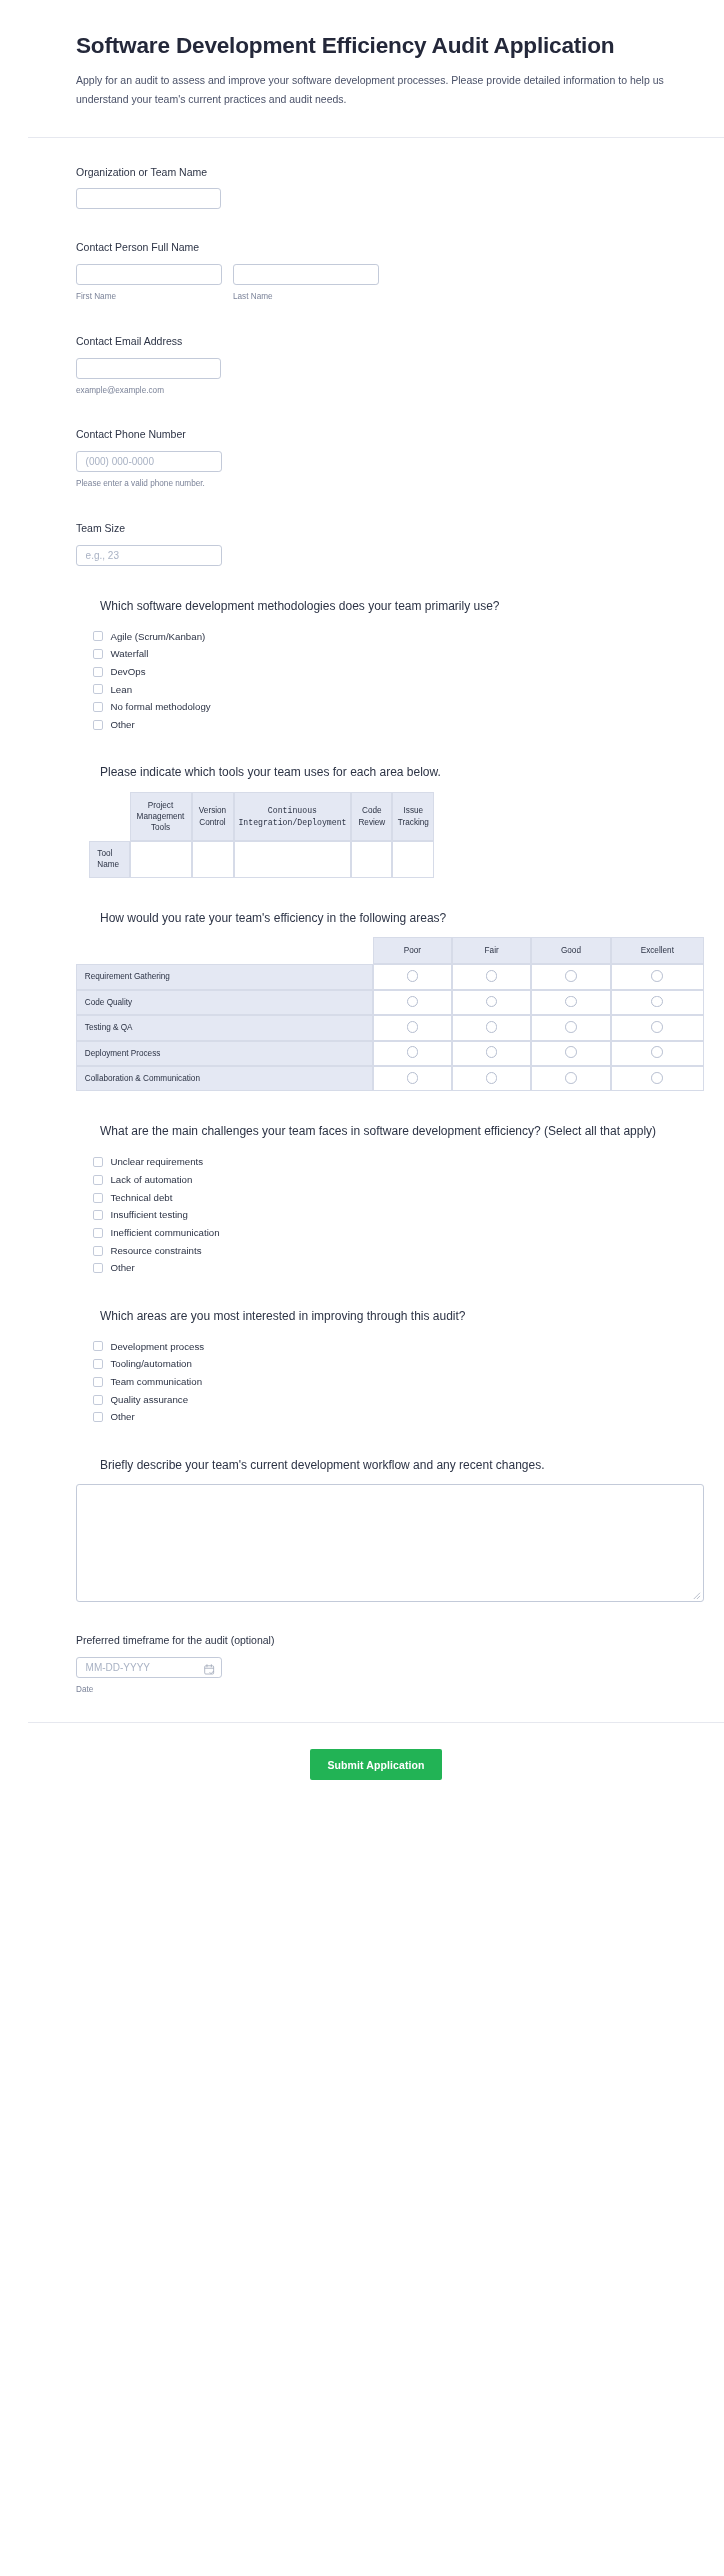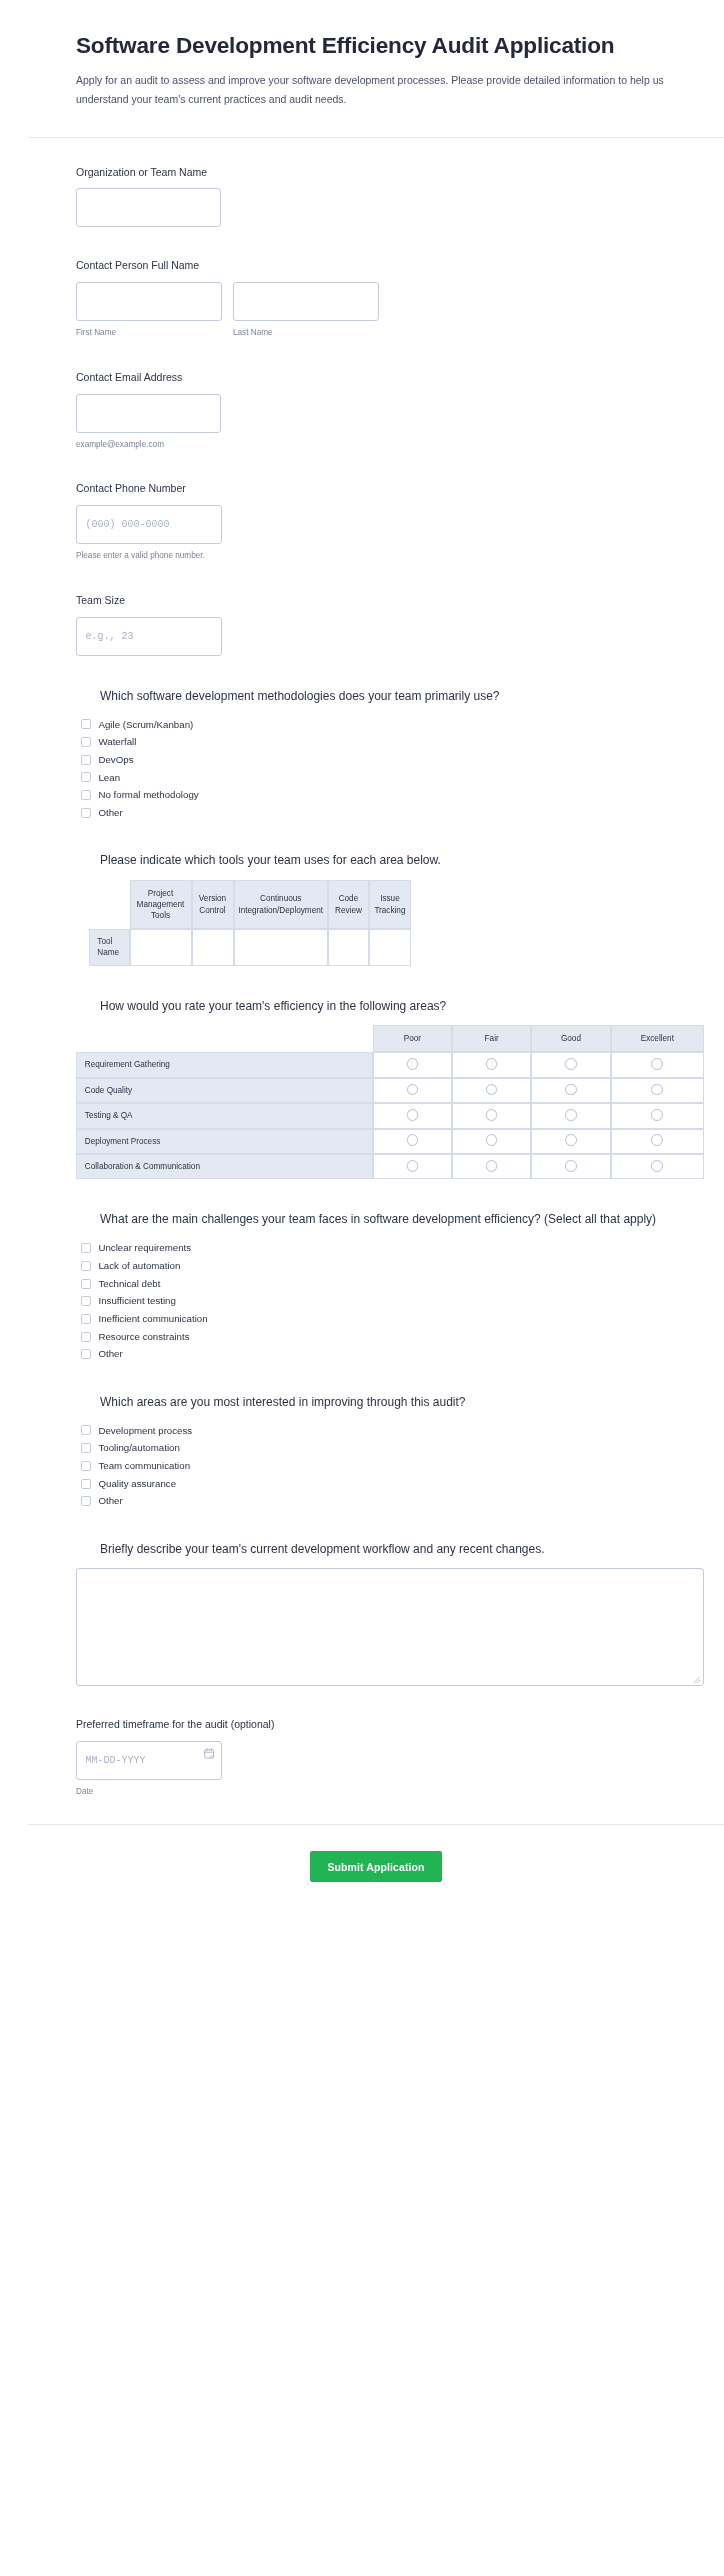--- a/index.html
+++ b/index.html
@@ -63,25 +63,25 @@
     font-size: 12px;
     line-height: 1.55;
     color: #2c3345;
     margin-bottom: 10px;
     max-width: 631px;
     margin-left: 24px;
   }
 
   .text-input {
     display: block;
-    height: 39px;
+    height: 21px;
     border: 0.8px solid #c3cad9;
     border-radius: 3.1px;
     background: #ffffff;
-    font-family: Liberation Mono, monospace;
+    font-family: Liberation Sans, sans-serif;
     font-size: 10px;
     color: #2c3345;
     padding: 0 8.6px;
     outline: none;
   }
   .text-input::placeholder { color: #a9b2c4; }
   .w-small { width: 145px; }
   .w-med { width: 146px; }
 
   .hint {
@@ -89,21 +89,21 @@
     font-size: 8.2px;
     color: #7b8399;
     margin-top: 6.2px;
     line-height: 1.4;
   }
 
   .name-row { display: flex; gap: 11px; }
   .name-col { width: 146px; }
 
   
-  .check-list { margin: 0; padding: 0; list-style: none; }
+  .check-list { margin: 12px; padding: 0; list-style: none; }
   .check-item {
     display: flex;
     align-items: center;
     height: 15px;
     margin-bottom: 0;
     padding: 0 0 0 4.7px;
   }
   .check-row-wrap { padding-top: 1.6px; }
   .check-box {
     width: 10px;
@@ -160,21 +160,21 @@
     background: #ffffff;
     text-align: center;
     vertical-align: middle;
   }
 
   
   .tools-matrix { margin-left: 12.5px; }
   .tools-matrix .mx-corner { width: 41px; }
   .tools-matrix .mx-colhead.c1 { width: 62px; }
   .tools-matrix .mx-colhead.c2 { width: 42px; }
-  .tools-matrix .mx-colhead.c3 { width: 87px; }
+  .tools-matrix .mx-colhead.c3 { width: 87px; font-family: Liberation Mono, monospace; }
   .tools-matrix .mx-colhead.c4 { width: 41px; }
   .tools-matrix .mx-colhead.c5 { width: 42px; }
   .tools-matrix .mx-rowhead { width: 41px; height: 31px; }
   .tools-matrix .mx-cell { height: 31px; }
 
   
   .rating-matrix { width: 628px; }
   .rating-matrix .mx-corner { width: 304px; }
   .rating-matrix .mx-colhead { width: 81px; height: 25px; }
   .rating-matrix .mx-colhead.wide { width: 95px; }

